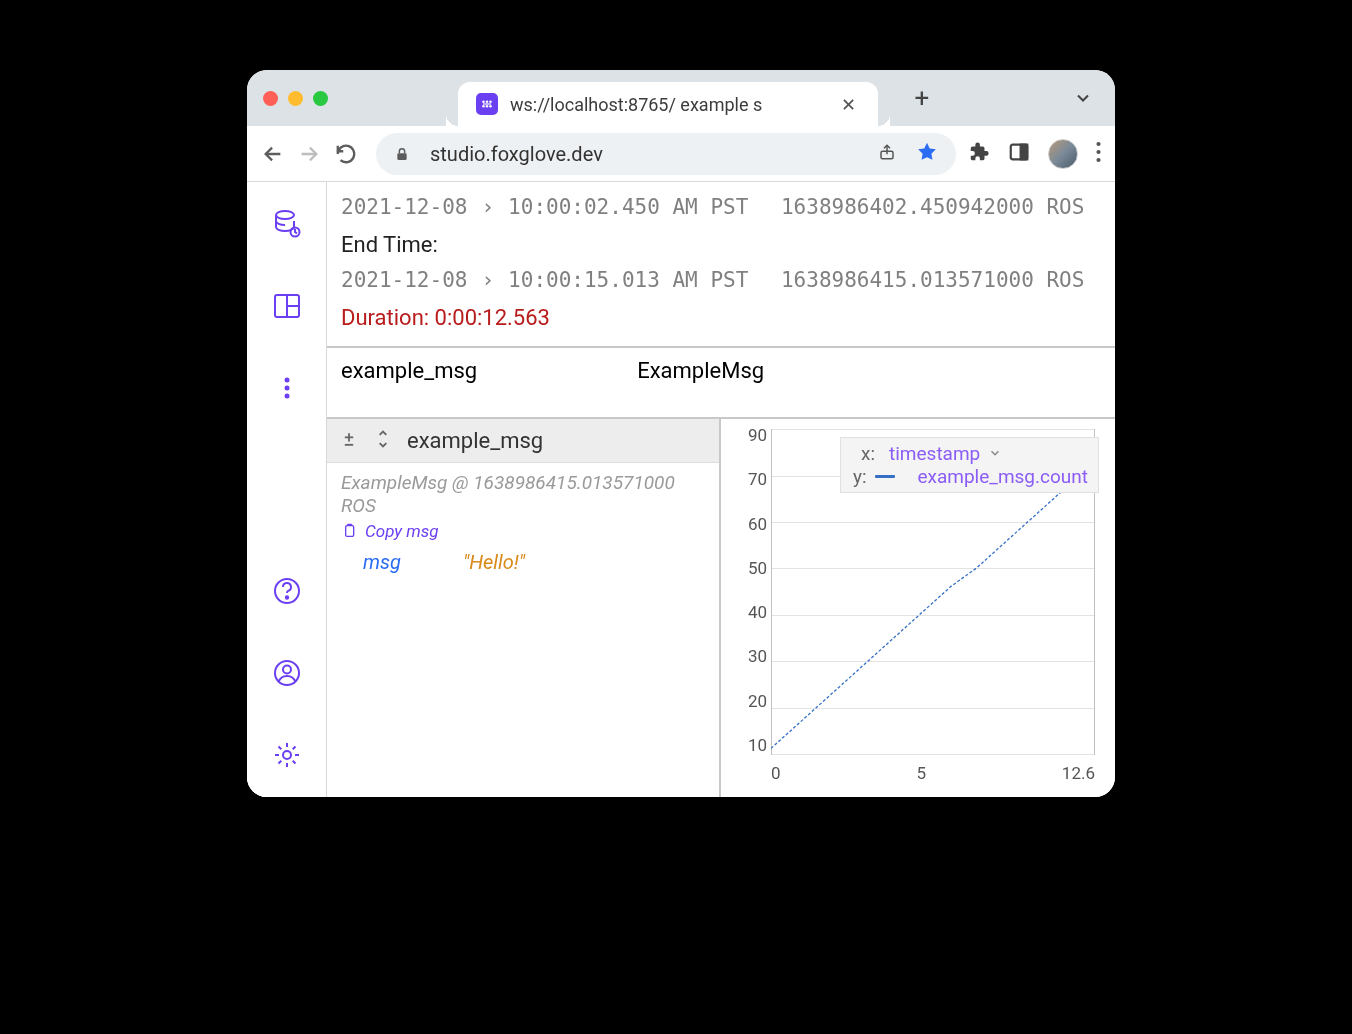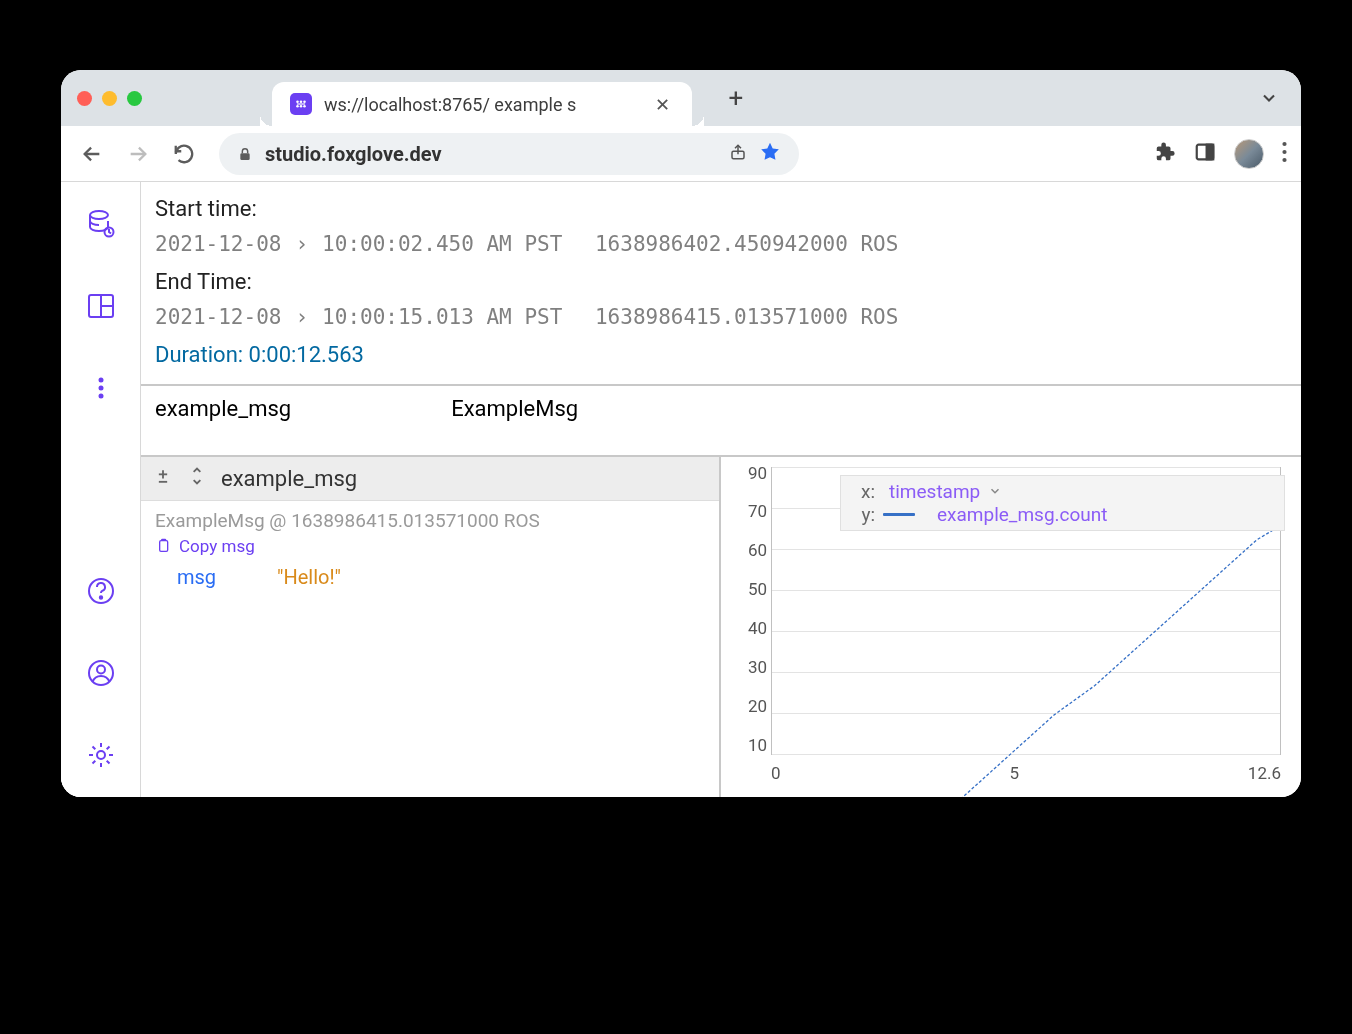--- a/index.html
+++ b/index.html
@@ -7,21 +7,21 @@
     background: #000;
     font-family: -apple-system, BlinkMacSystemFont, "Segoe UI", Roboto, sans-serif;
     width: 1352px;
     height: 1034px;
     display: flex;
     align-items: flex-start;
     justify-content: center;
     padding-top: 70px;
   }
   .browser-window {
-    width: 1240px;
+    width: 868px;
     background: #fff;
     border-radius: 20px;
     overflow: hidden;
     box-shadow: 0 30px 60px rgba(0,0,0,0.5);
     position: relative;
     margin-left: 10px;
   }
   
   .tab-bar {
     height: 56px;
@@ -108,23 +108,22 @@
   .nav-btn svg { width: 22px; height: 22px; }
   .address-bar {
     flex: 0 0 auto;
     width: 580px;
     height: 42px;
     background: #eef1f3;
     border-radius: 24px;
     display: flex;
     align-items: center;
     padding: 0 18px;
-    gap: 12px;
+    gap: 20px;
     margin-left: 6px;
-    font-weight: bold;
   }
   .lock-icon { color: #5c5c5c; }
   .lock-icon svg { width: 16px; height: 16px; display:block; }
   .url-text { font-size: 20px; color: #333; flex: 1; }
   .share-icon { color: #555; }
   .share-icon svg { width: 18px; height: 18px; }
   .star-icon { color: #2a6df4; }
   .star-icon svg { width: 22px; height: 22px; }
   .toolbar-right {
     display: flex; align-items: center; gap: 18px; margin-left: auto;
@@ -176,21 +175,21 @@
   .mono-row {
     font-family: ui-monospace, "SF Mono", Menlo, Consolas, monospace;
     color: #808080;
     font-size: 21px;
     display: flex;
     gap: 10px;
     align-items: center;
     white-space: pre;
   }
   .chev { color: #808080; padding: 0 4px; }
-  .duration { color: #0369a1; font-size: 22px; }
+  .duration { color: #b91c1c; font-size: 22px; }
 
   .topic-panel {
     padding: 10px 14px 34px 14px;
     border-bottom: 2px solid #c8c8c8;
     font-size: 22px;
     display: flex;
     gap: 160px;
   }
   .lower-panels {
     flex: 1;
@@ -207,21 +206,21 @@
     height: 44px;
     border-bottom: 1px solid #ddd;
     display: flex;
     align-items: center;
     gap: 14px;
     padding: 0 12px;
   }
   .raw-header-icon { color: #666; }
   .raw-header-icon svg { width: 20px; height: 20px; }
   .raw-title { font-size: 22px; color: #333; }
-  .raw-body { padding: 8px 14px; }
+  .raw-body { padding: 8px 14px; font-style: italic; }
   .raw-meta {
     font-size: 19px; color: #9a9a9a;
     margin-bottom: 4px;
   }
   .copy-row {
     display: flex; align-items: center; gap: 8px;
     color: #6b3ff2; font-size: 17px;
     margin-bottom: 6px;
   }
   .copy-row svg { width: 16px; height: 16px; }
@@ -433,21 +432,20 @@
         <svg viewBox="0 0 32 32" fill="none" stroke="currentColor" stroke-width="2">
             <circle cx="16" cy="16" r="4"></circle>
             <path d="M16 4v4M16 24v4M4 16h4M24 16h4M7.5 7.5l2.8 2.8M21.7 21.7l2.8 2.8M24.5 7.5l-2.8 2.8M10.3 21.7l-2.8 2.8"></path>
           </svg>
       </div>
     </div>
 
     <div class="main-panels">
 
       <div class="time-panel">
-        <div class="time-label">Start time:</div>
         <div class="mono-row">
           <span>2021-12-08</span>
           <span class="chev">›</span>
           <span>10:00:02.450 AM PST</span>
           <span>&nbsp;</span>
           <span>1638986402.450942000 ROS</span>
         </div>
         <div class="time-label">End Time:</div>
         <div class="mono-row">
           <span>2021-12-08</span>

